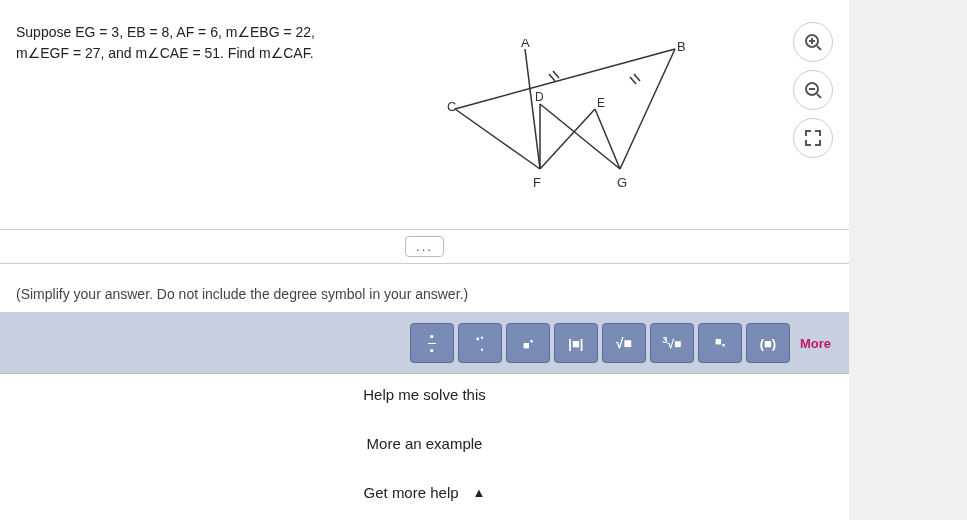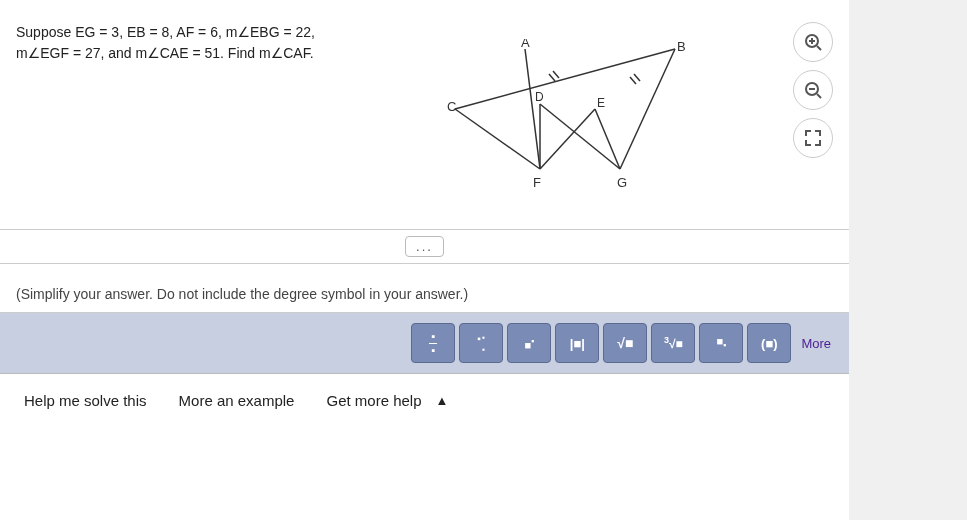--- a/index.html
+++ b/index.html
@@ -156,35 +156,36 @@
       justify-content: center;
       cursor: pointer;
       color: #fff;
       font-size: 13px;
       font-weight: bold;
     }
 
     .math-btn-more {
       background: #c8cfe0;
       border: none;
-      color: #4c1d95;
+      color: #be185d;
       font-size: 13px;
-      font-weight: normal;
+      font-weight: bold;
       cursor: pointer;
       padding: 4px 6px;
       border-radius: 4px;
     }
 
     
     .action-bar {
       background: #fff;
-      padding: 18px 24px;
+      padding: 12px 24px;
       display: flex;
       align-items: center;
       gap: 32px;
+      flex-direction: column;
     }
 
     .action-link {
       font-size: 15px;
       color: #222;
       cursor: pointer;
       text-decoration: none;
       background: none;
       border: none;
       font-family: Arial, sans-serif;

